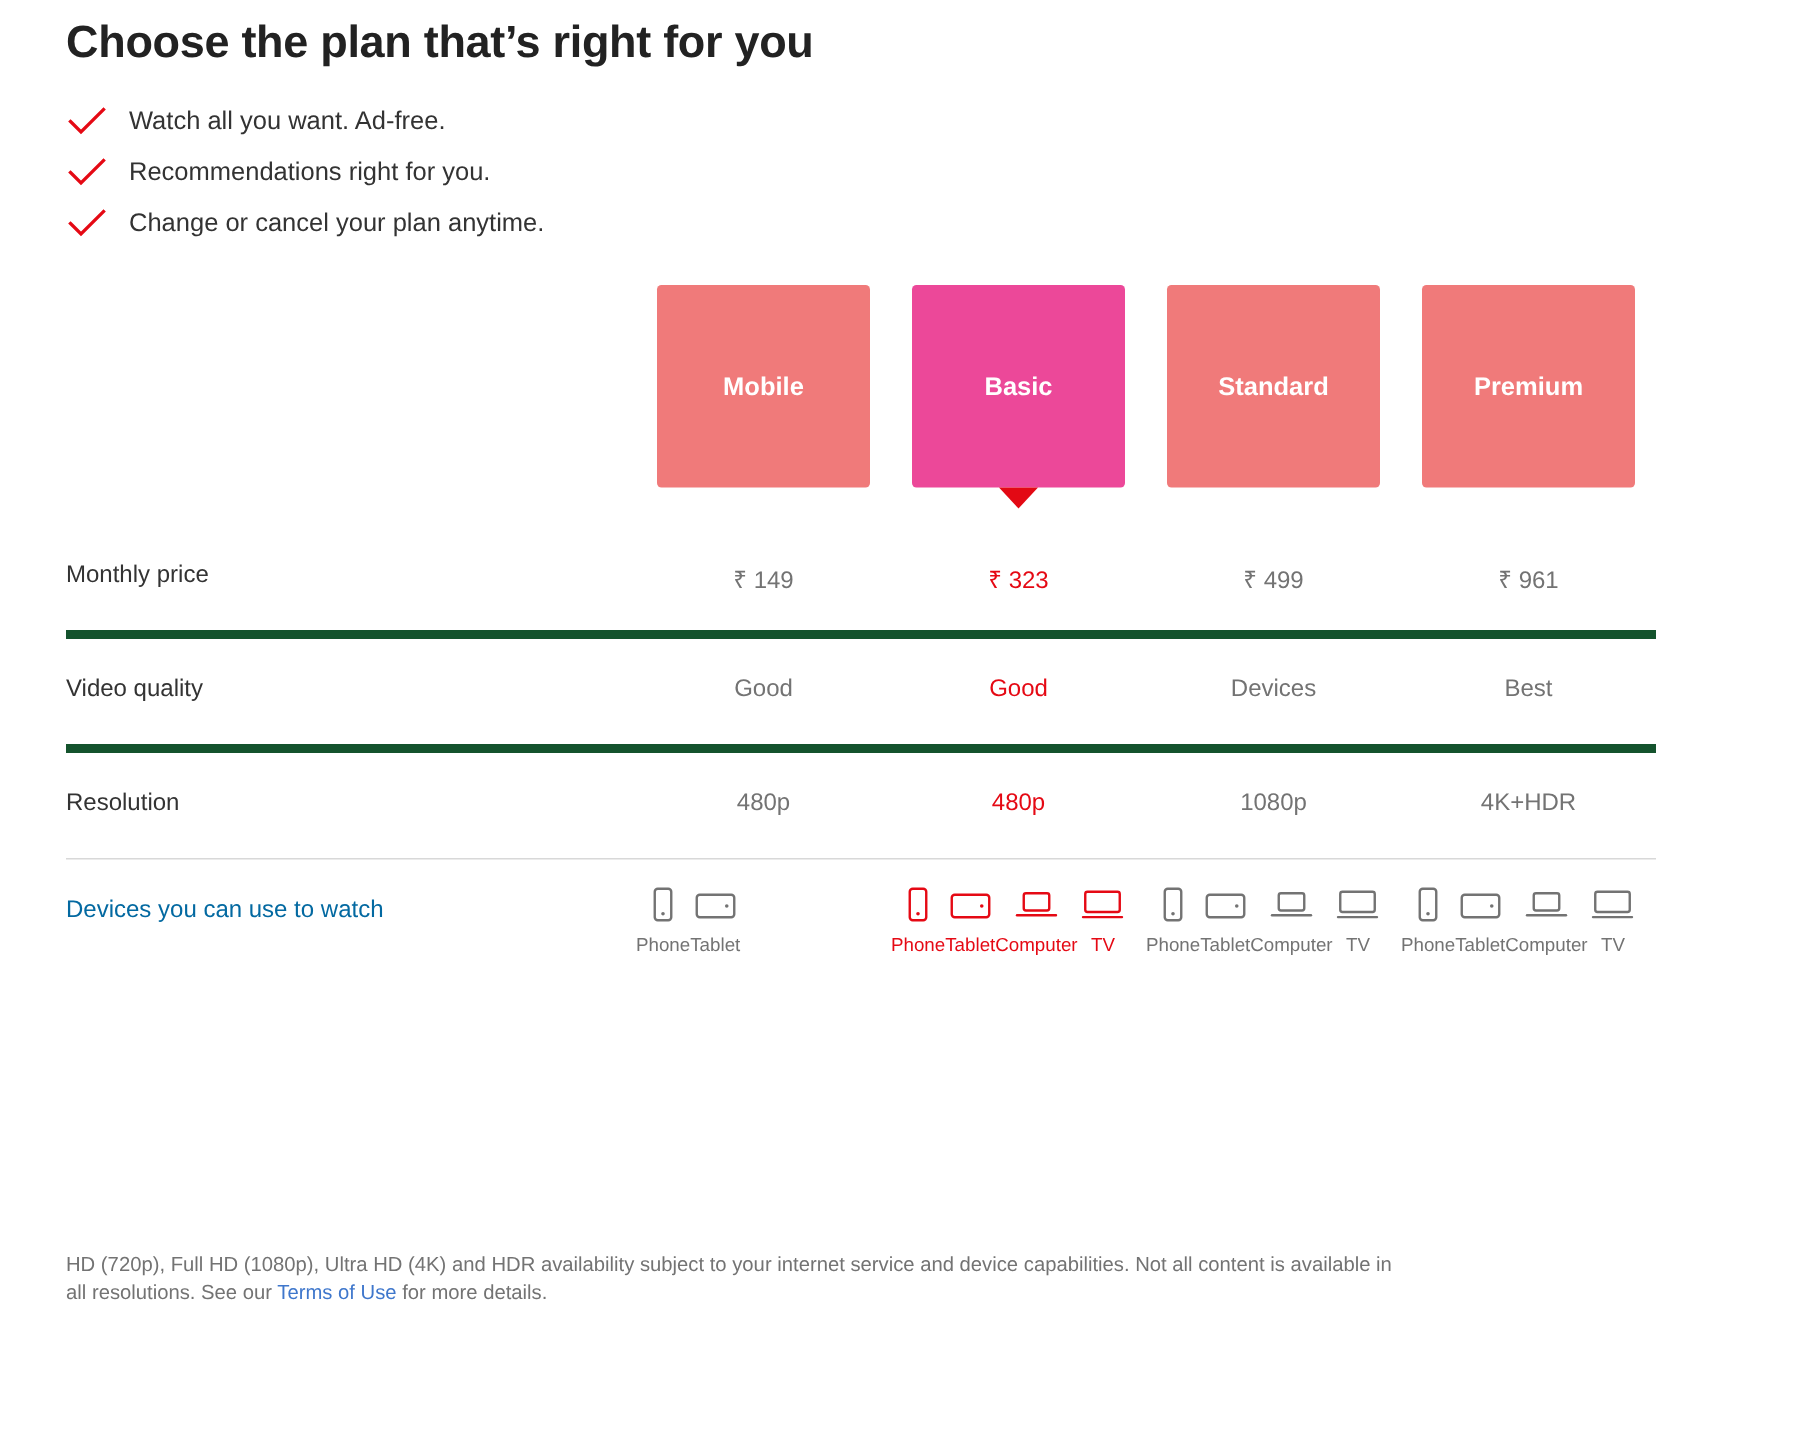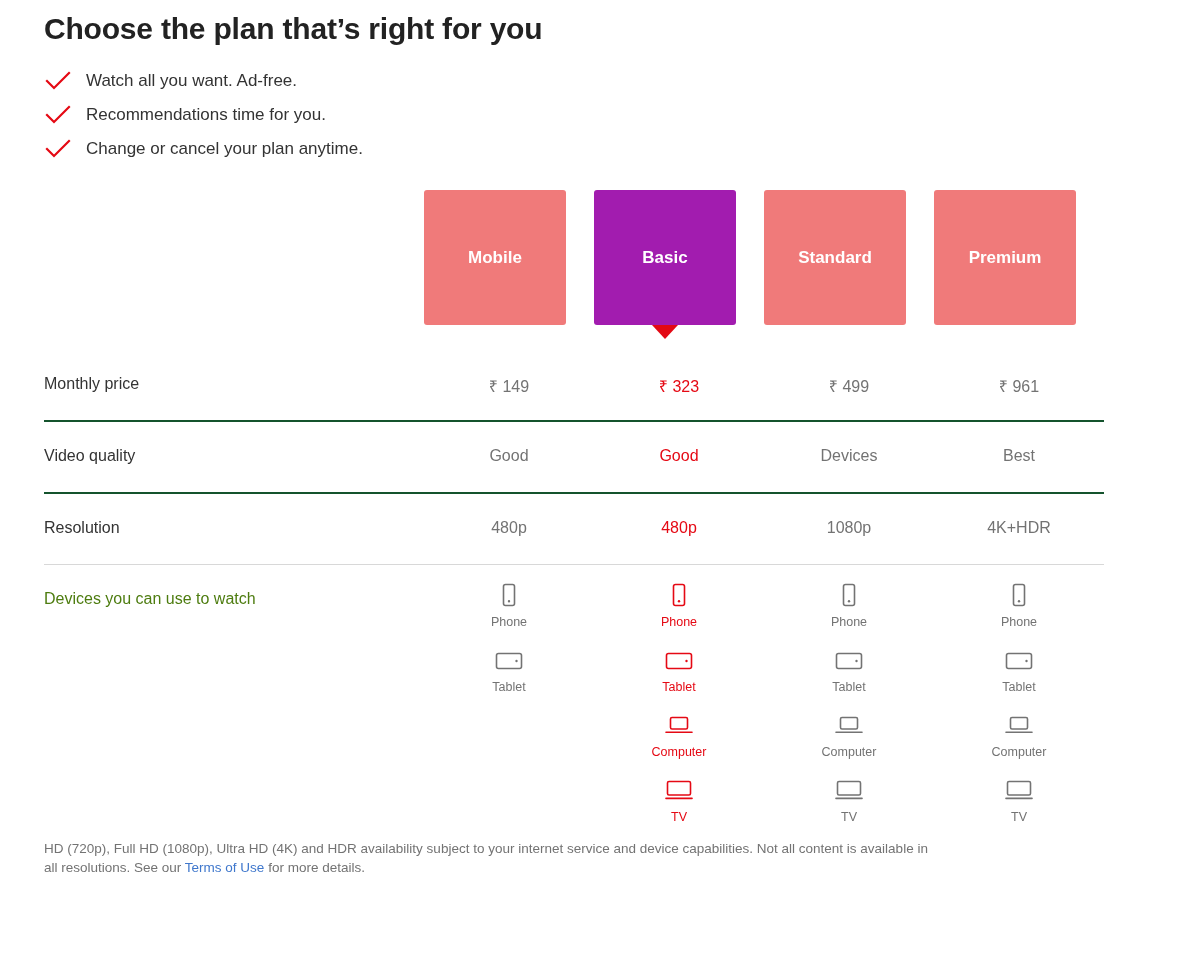--- a/index.html
+++ b/index.html
@@ -71,59 +71,59 @@
   .row-label-cell {
     width: 380px;
     flex: 0 0 380px;
     box-sizing: border-box;
   }
   .plan-col {
     width: 170px;
     flex: 0 0 170px;
     position: relative;
     display: flex;
-    justify-content: flex-start;
+    justify-content: center;
   }
 
   .plan-card {
     width: 142px;
     height: 135px;
     border-radius: 3px;
     background: #f07a7a;
     color: #ffffff;
     display: flex;
     align-items: center;
     justify-content: center;
     font-size: 17px;
     font-weight: bold;
     position: relative;
     cursor: pointer;
     user-select: none;
   }
   .plan-card.selected {
-    background: #a21caf;
+    background: #ec4899;
   }
   .plan-card.selected::after {
     content: "";
     position: absolute;
     left: 50%;
     top: 100%;
     transform: translateX(-50%);
     width: 0;
     height: 0;
     border-left: 13px solid transparent;
     border-right: 13px solid transparent;
     border-top: 14px solid #e30914;
   }
 
   
   .feature-row {
     display: flex;
     align-items: flex-start;
-    border-top: 2px solid #14532d;
+    border-top: 6px solid #14532d;
     min-height: 70px;
   }
   .feature-row.first-row {
     border-top: none;
   }
   .feature-label {
     width: 380px;
     flex: 0 0 380px;
     font-size: 16px;
     color: #333333;
@@ -147,31 +147,31 @@
   .devices-row {
     display: flex;
     align-items: flex-start;
     border-top: 1px solid #d8d8d8;
     min-height: 260px;
   }
   .devices-label {
     width: 380px;
     flex: 0 0 380px;
     font-size: 16px;
-    color: #4d7c0f;
+    color: #0369a1;
     padding-top: 25px;
     box-sizing: border-box;
   }
   .devices-col {
     width: 170px;
     flex: 0 0 170px;
     box-sizing: border-box;
     padding-top: 14px;
     display: flex;
-    flex-direction: column;
+    flex-direction: row;
     align-items: center;
   }
   .device-item {
     height: 65px;
     display: flex;
     flex-direction: column;
     align-items: center;
     justify-content: flex-start;
   }
   .device-icon {
@@ -221,21 +221,21 @@
         </svg>
       </span>
       <span class="benefit-label">Watch all you want. Ad-free.</span>
     </li>
     <li class="benefit-item">
       <span class="check-icon">
         <svg viewBox="0 0 28 22" width="28" height="22" aria-hidden="true">
           <path d="M3 11 L10 18 L25 3" fill="none" stroke="#e50914" stroke-width="2.2" stroke-linecap="square"></path>
         </svg>
       </span>
-      <span class="benefit-label">Recommendations time for you.</span>
+      <span class="benefit-label">Recommendations right for you.</span>
     </li>
     <li class="benefit-item">
       <span class="check-icon">
         <svg viewBox="0 0 28 22" width="28" height="22" aria-hidden="true">
           <path d="M3 11 L10 18 L25 3" fill="none" stroke="#e50914" stroke-width="2.2" stroke-linecap="square"></path>
         </svg>
       </span>
       <span class="benefit-label">Change or cancel your plan anytime.</span>
     </li>
   </ul>

